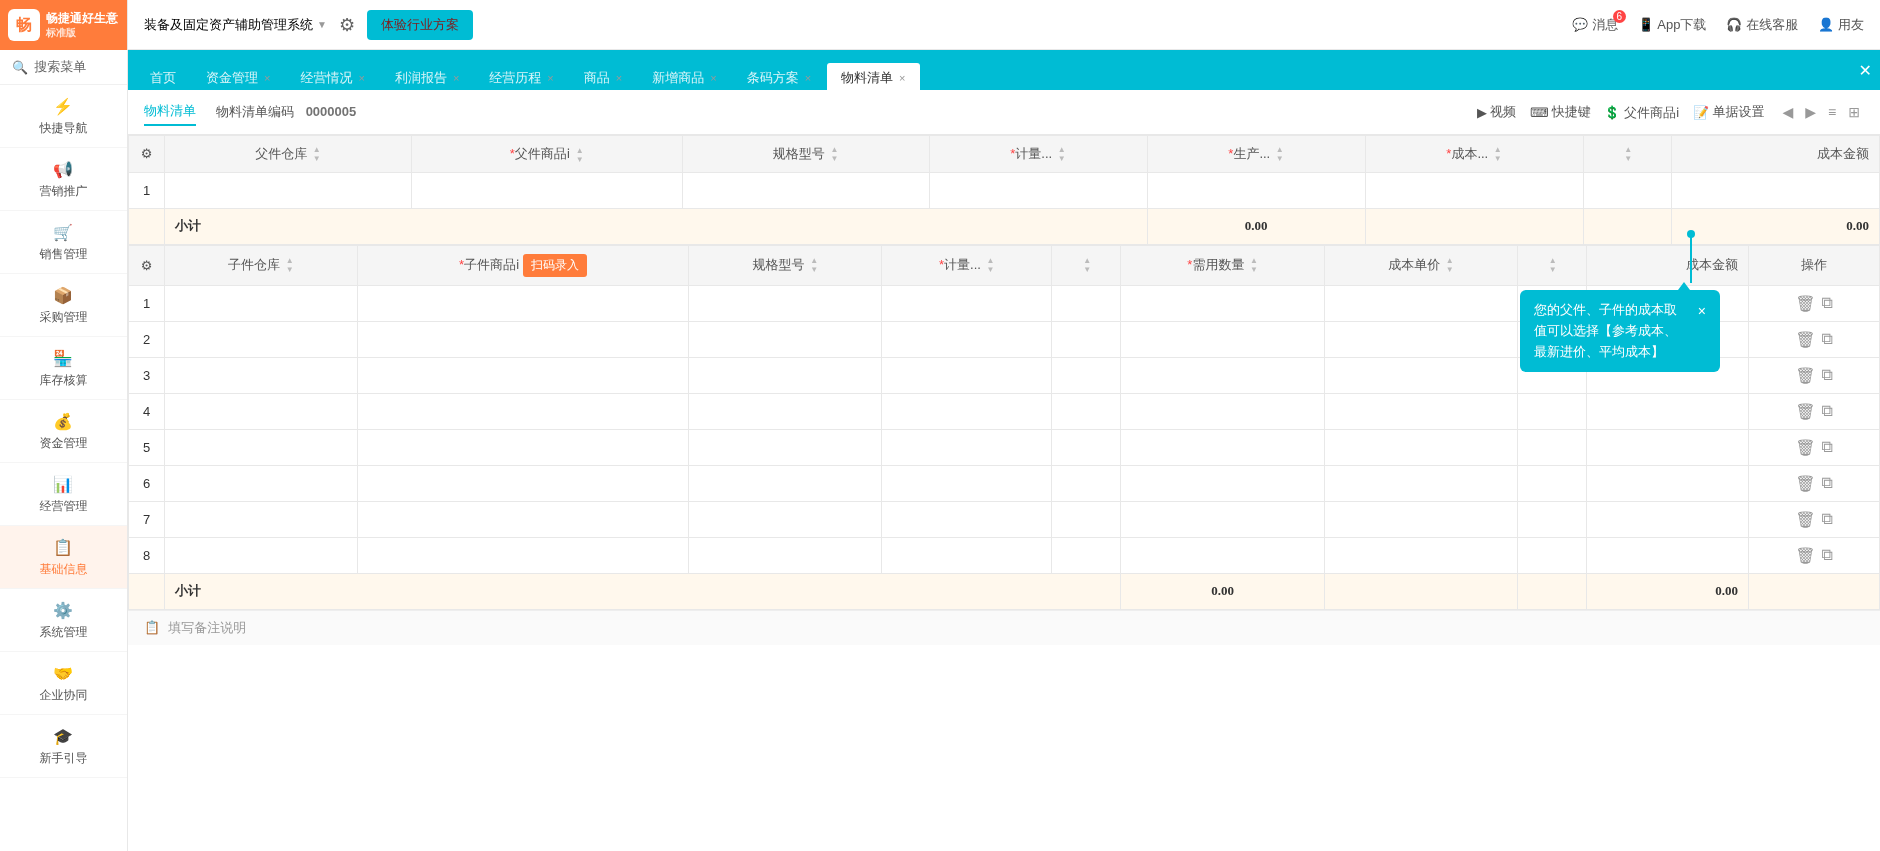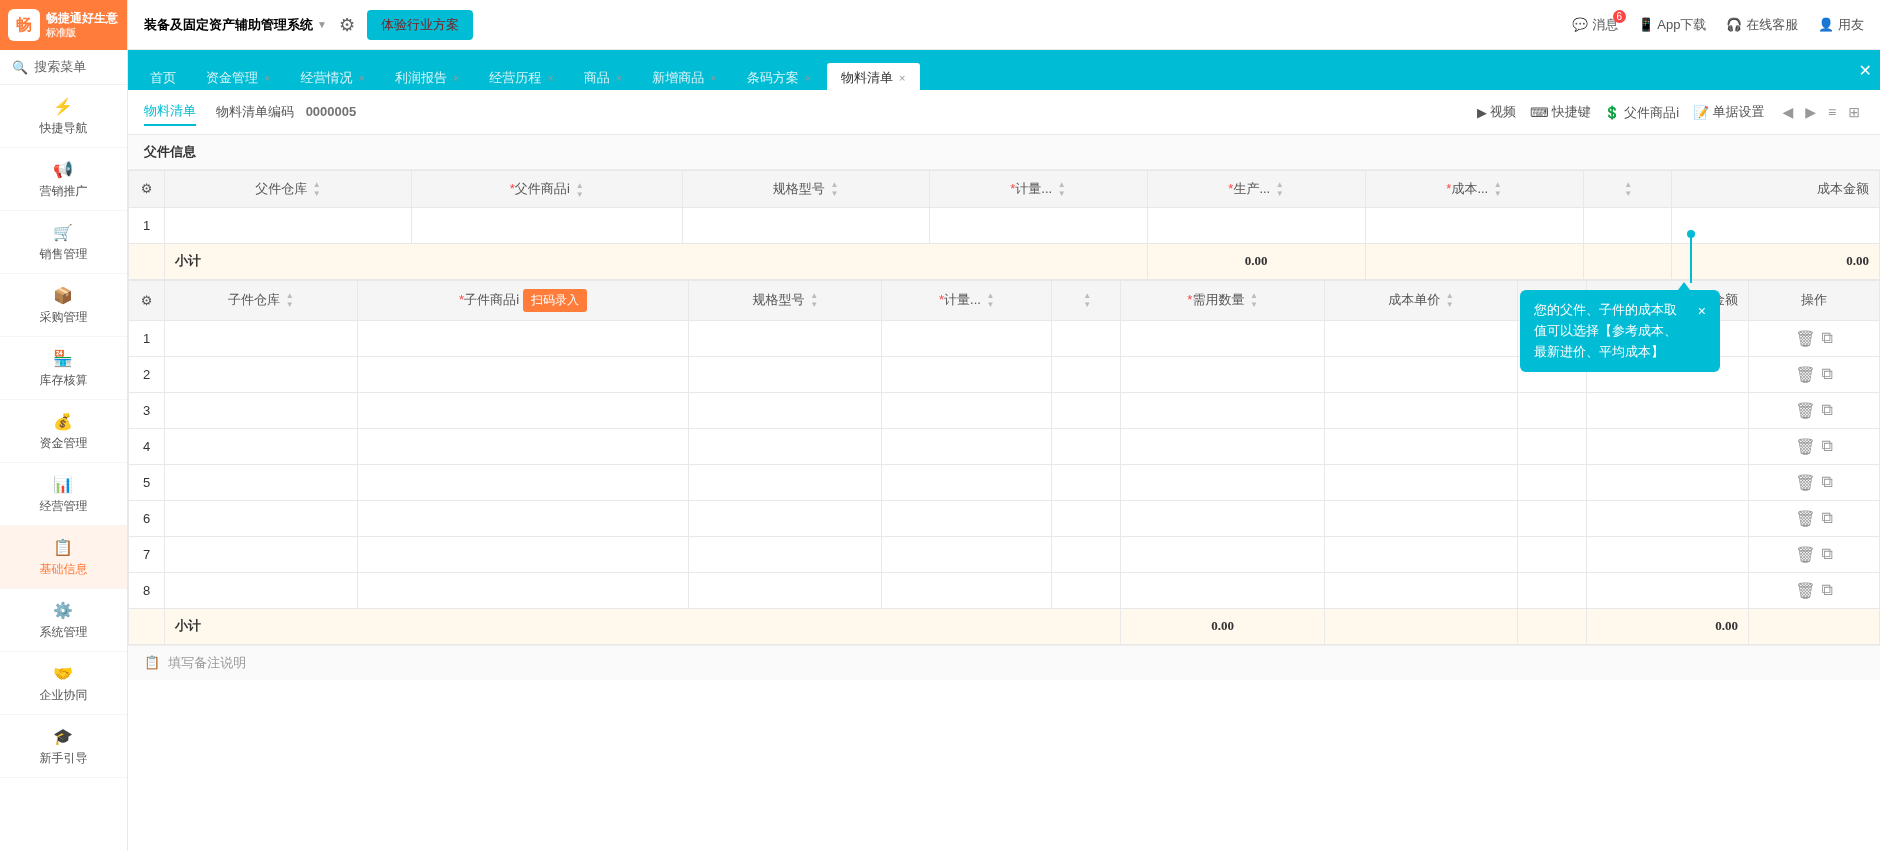--- a/index.html
+++ b/index.html
@@ -80,21 +80,21 @@
     
     .top-bar {
       background: #fff;
       height: 50px;
       display: flex;
       align-items: center;
       padding: 0 16px;
       border-bottom: 1px solid #e8e8e8;
       gap: 12px;
     }
-    .top-bar-dropdown { display: flex; align-items: center; gap: 4px; cursor: pointer; font-weight: bold; }
+    .top-bar-dropdown { display: flex; align-items: center; gap: 4px; cursor: pointer; }
     .top-bar-dropdown .arrow { color: #999; font-size: 10px; }
     .top-bar-btn {
       background: #00bcd4;
       color: #7f1d1d;
       border: none;
       padding: 6px 14px;
       border-radius: 4px;
       cursor: pointer;
       font-size: 13px;
     }
@@ -466,21 +466,20 @@
     <div class="content-wrapper">
 
       <div class="tooltip-dot"></div>
       <div class="tooltip-indicator"></div>
 
       <div class="tooltip-box">
         <span class="tooltip-close">×</span>
         <span>您的父件、子件的成本取值可以选择【参考成本、最新进价、平均成本】</span>
       </div>
 
-      <div class="section-title">父件信息</div>
       <table class="data-table">
         <thead>
           <tr>
             <th class="settings-col">⚙</th>
             <th>
               父件仓库 <span class="sort-icons">
                   <span>▲</span>
                   <span>▼</span>
                 </span>
             </th>

